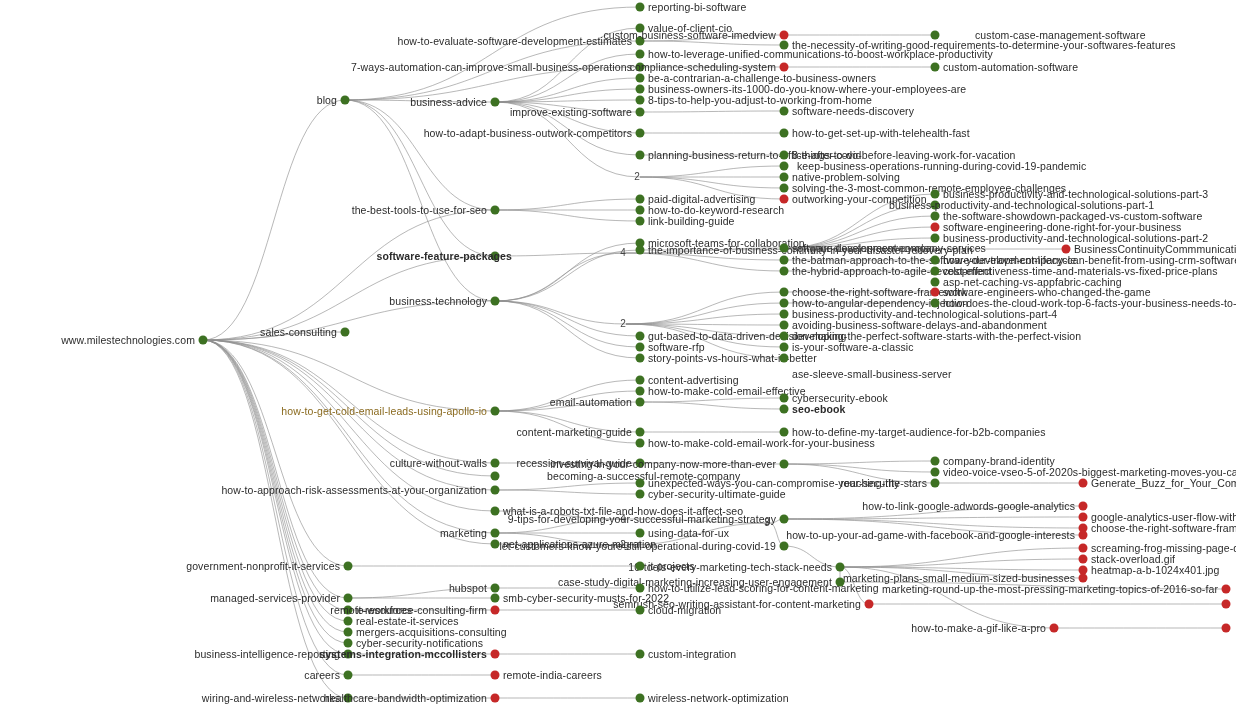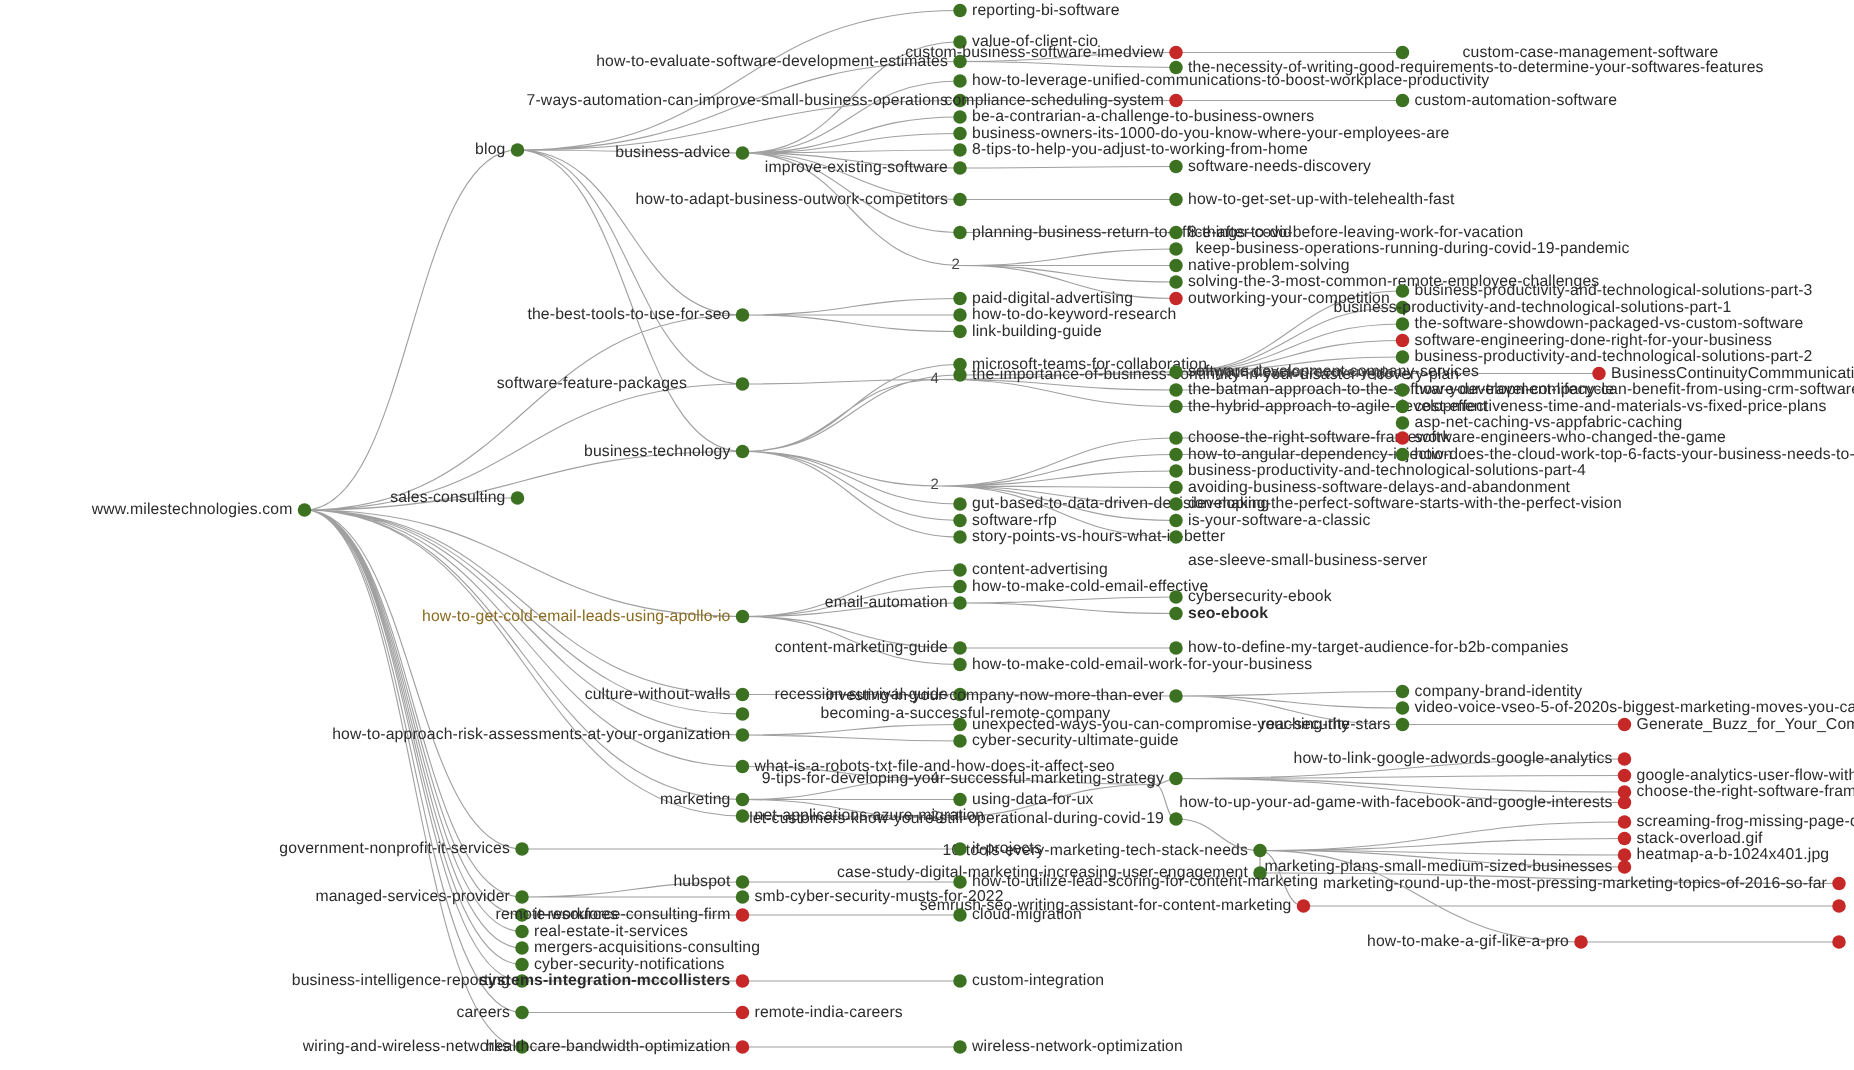--- a/index.html
+++ b/index.html
@@ -87,21 +87,21 @@
       <div class="lbl l" style="left: 943px; top: 67px;">custom-automation-software</div>
       <div class="node ok" title="the-best-tools-to-use-for-seo" style="left: 495px; top: 210px;"></div>
       <div class="lbl r" style="left: 487px; top: 210px;">the-best-tools-to-use-for-seo</div>
       <div class="node ok" title="paid-digital-advertising" style="left: 640px; top: 199px;"></div>
       <div class="lbl l" style="left: 648px; top: 199px;">paid-digital-advertising</div>
       <div class="node ok" title="how-to-do-keyword-research" style="left: 640px; top: 210px;"></div>
       <div class="lbl l" style="left: 648px; top: 210px;">how-to-do-keyword-research</div>
       <div class="node ok" title="link-building-guide" style="left: 640px; top: 221px;"></div>
       <div class="lbl l" style="left: 648px; top: 221px;">link-building-guide</div>
       <div class="node ok" title="software-feature-packages" style="left: 495px; top: 256px;"></div>
-      <div class="lbl r" style="left: 458px; top: 256px;">software-feature-packages</div>
+      <div class="lbl r" style="left: 512px; top: 256px; font-weight: bold;">software-feature-packages</div>
       <div class="node ok" title="business-technology" style="left: 495px; top: 301px;"></div>
       <div class="lbl r" style="left: 487px; top: 301px;">business-technology</div>
       <div class="node ok" title="sales-consulting" style="left: 345px; top: 332px;"></div>
       <div class="lbl r" style="left: 337px; top: 332px;">sales-consulting</div>
       <div class="node ok" title="microsoft-teams-for-collaboration" style="left: 640px; top: 243px;"></div>
       <div class="lbl l" style="left: 648px; top: 243px;">microsoft-teams-for-collaboration</div>
       <div class="node ok" title="the-importance-of-business-continuity-in-your-disaster-recovery-plan" style="left: 640px; top: 250px;"></div>
       <div class="lbl l" style="left: 648px; top: 250px;">the-importance-of-business-continuity-in-your-disaster-recovery-plan</div>
       <div class="lbl num" style="left: 626px; top: 253px;">4</div>
       <div class="lbl num" style="left: 626px; top: 324px;">2</div>

